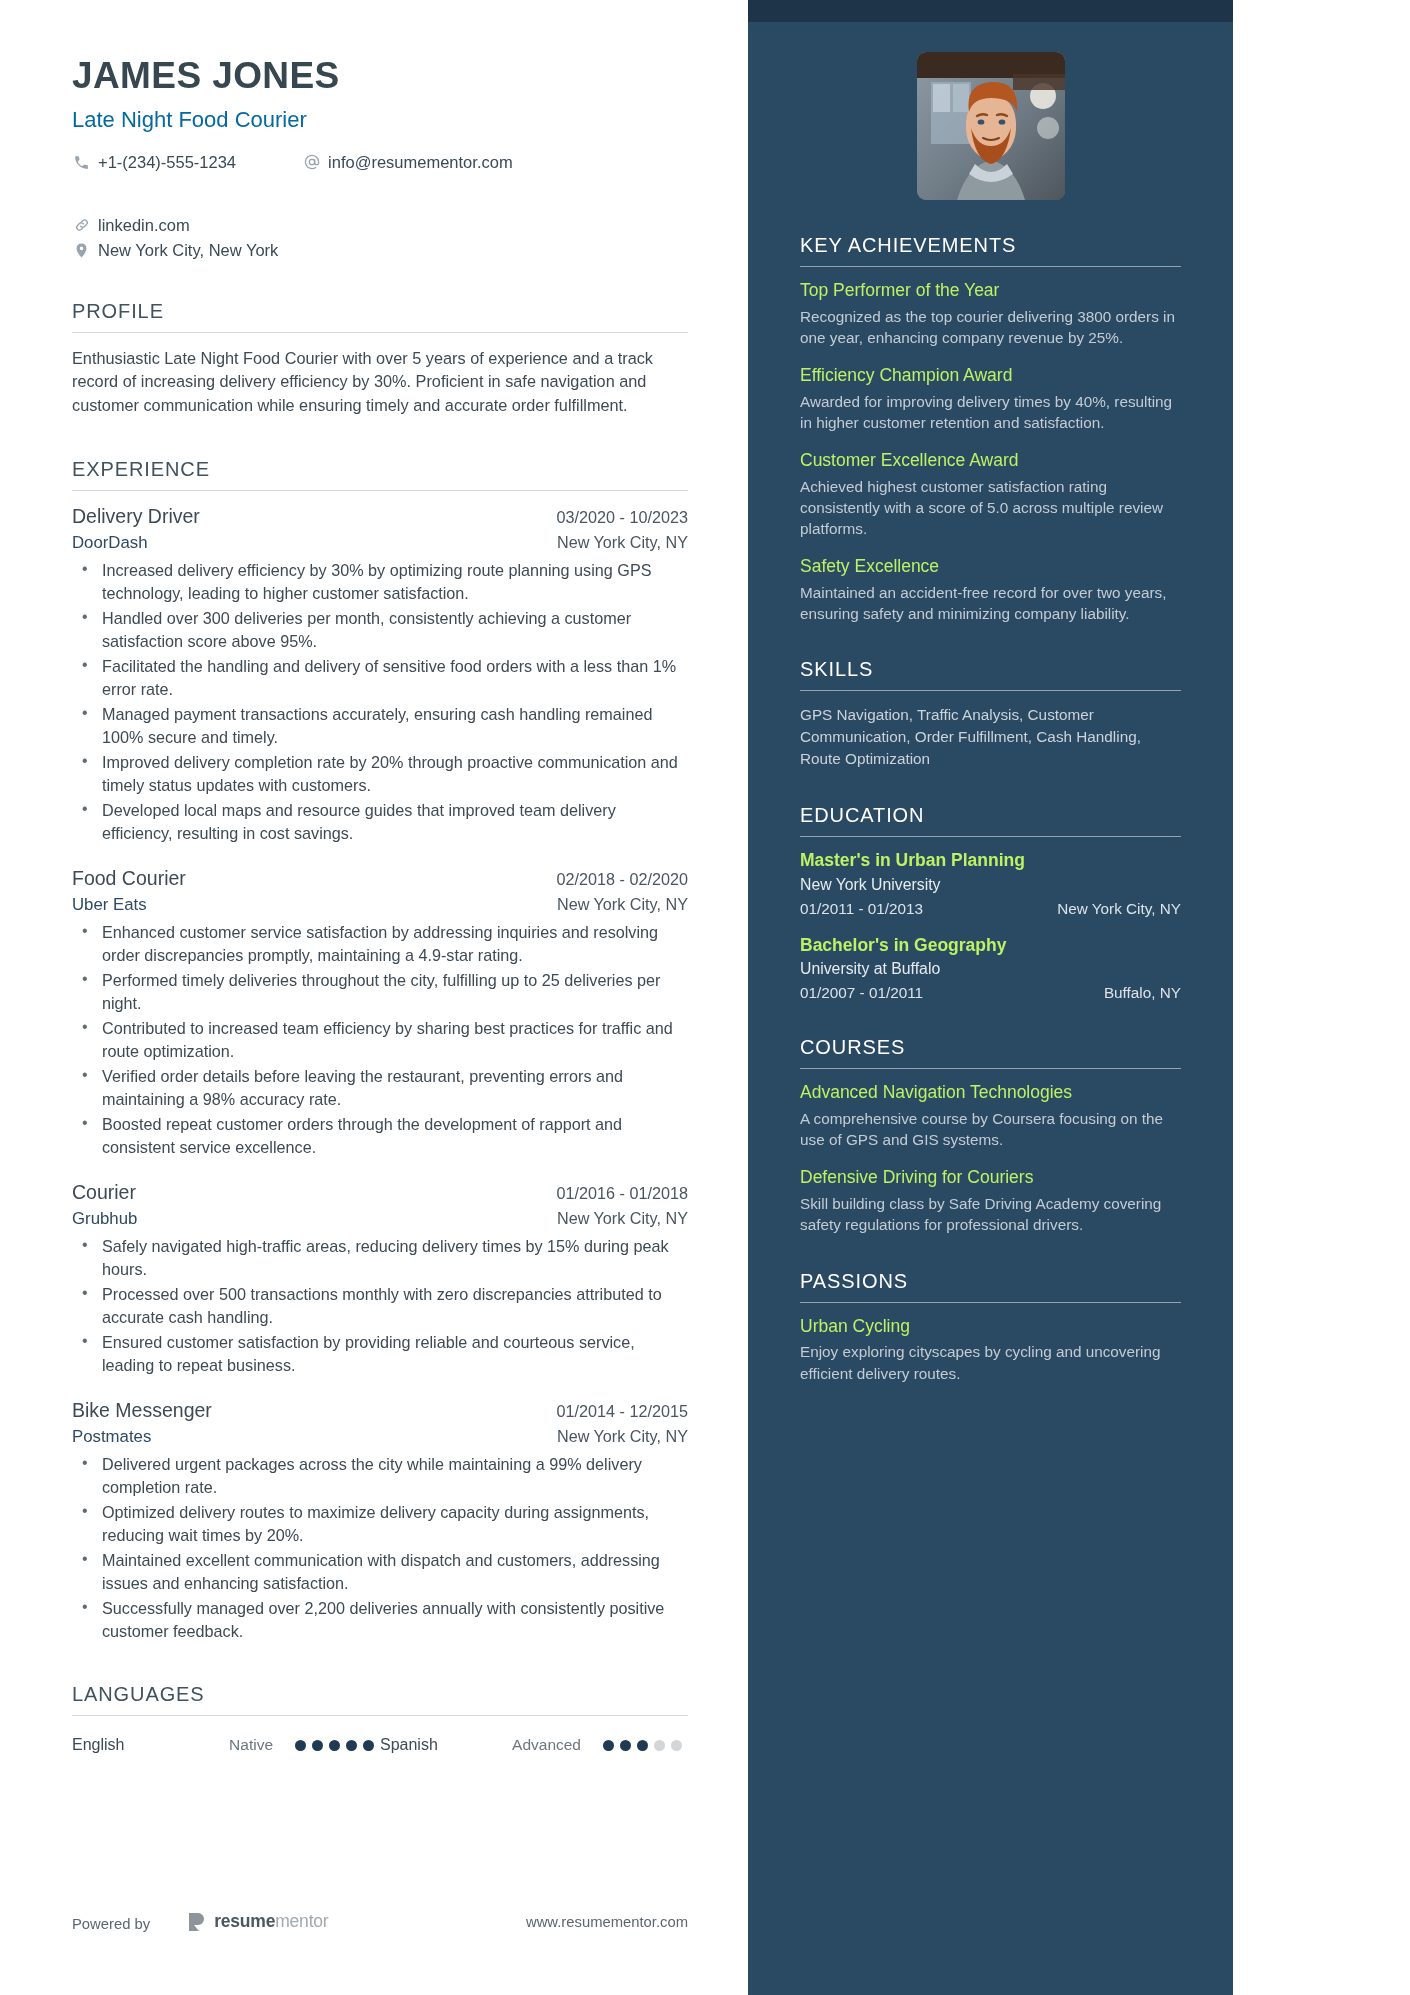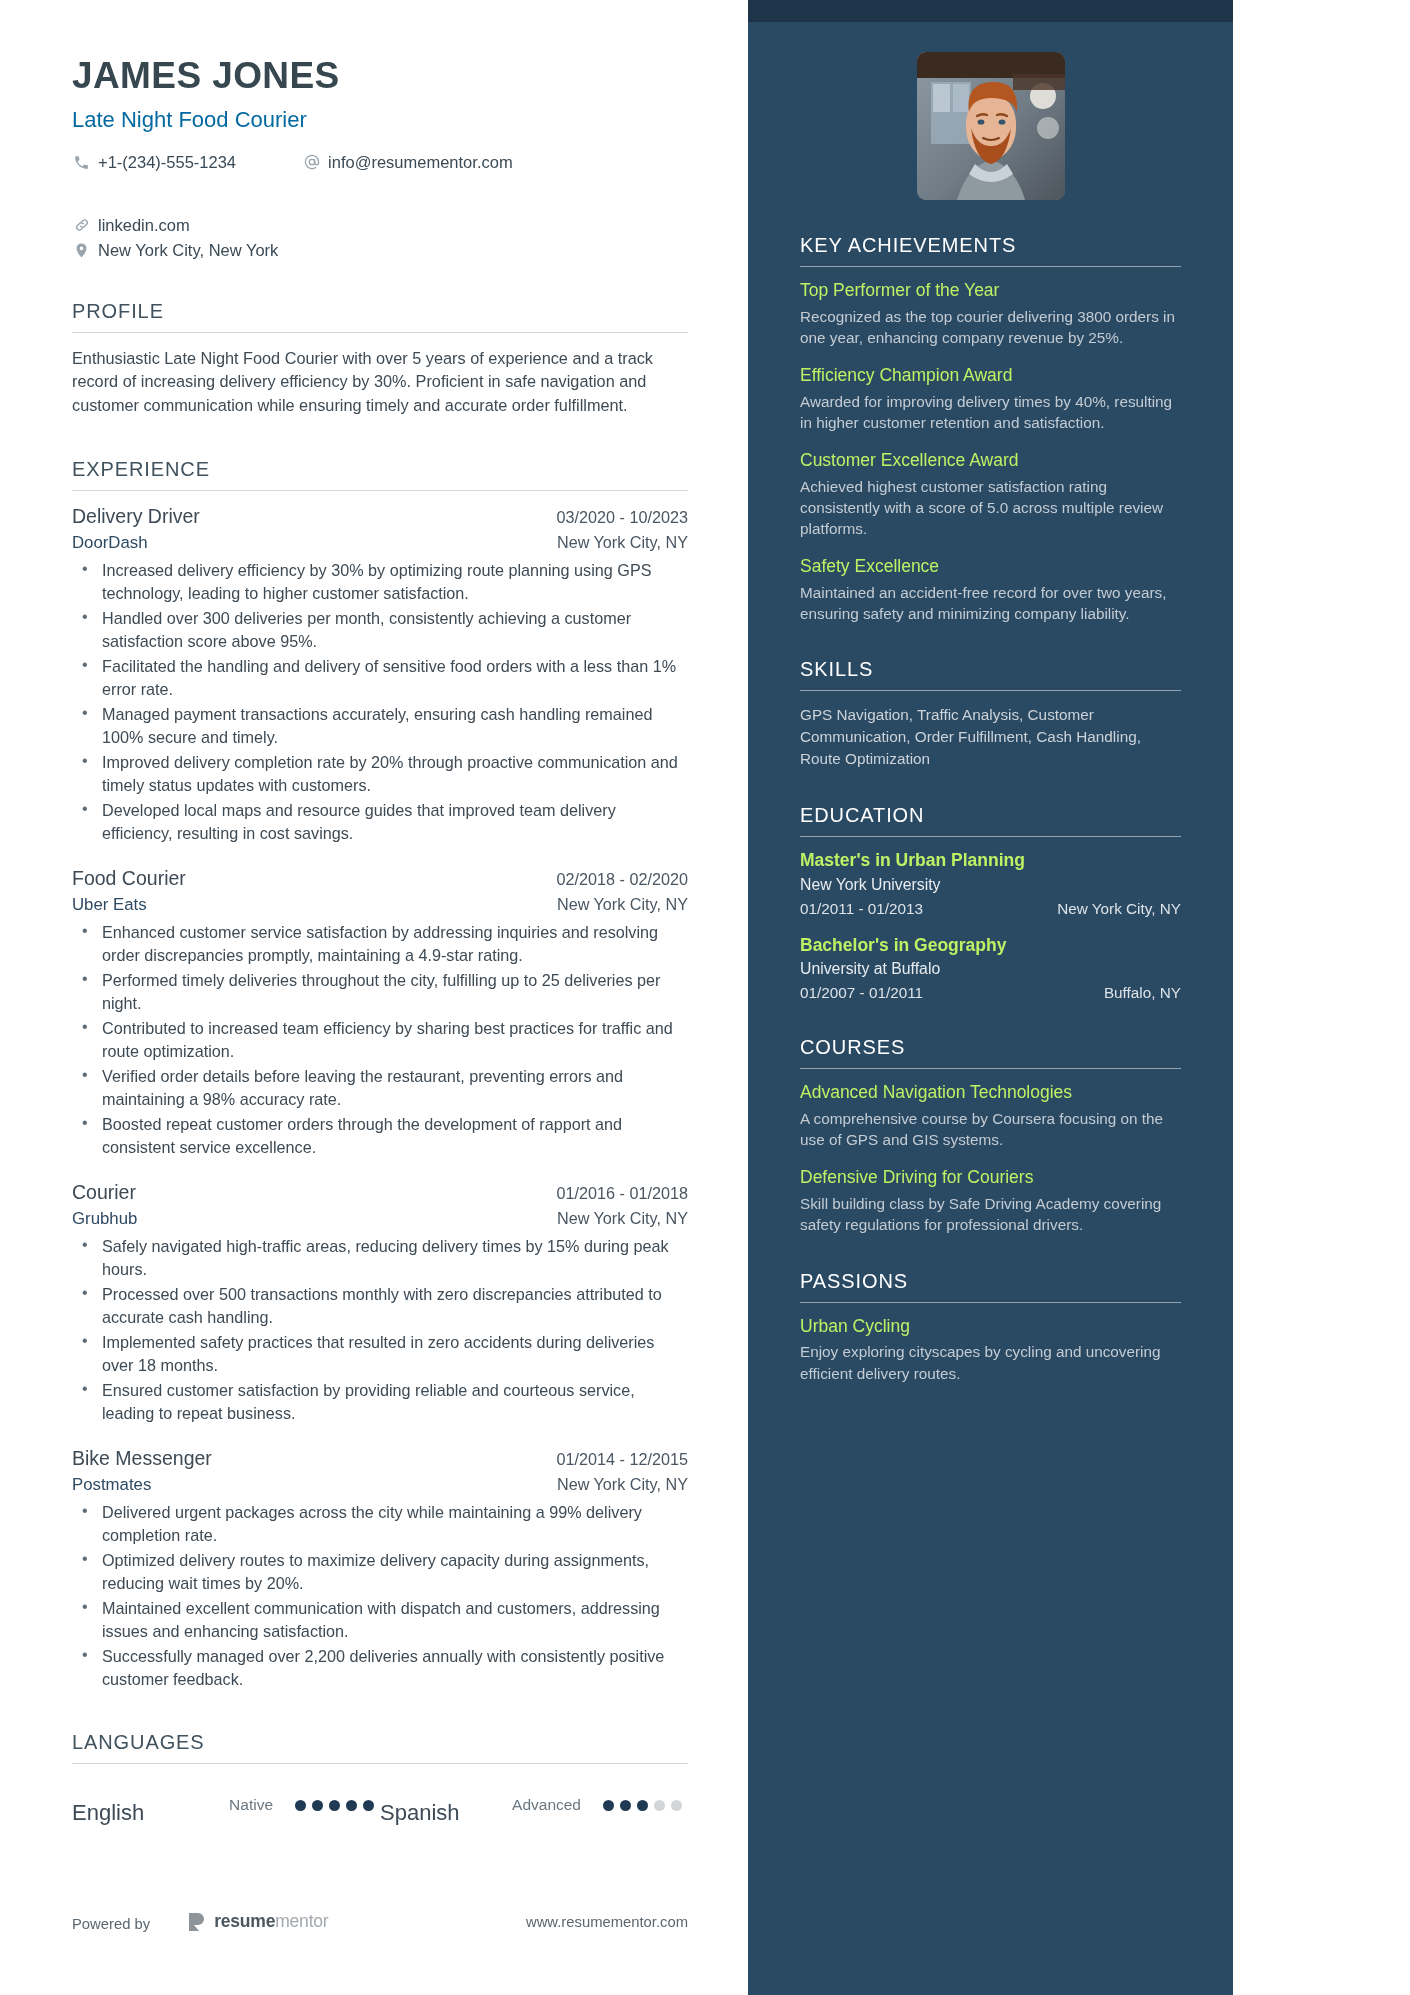--- a/index.html
+++ b/index.html
@@ -78,21 +78,21 @@
     margin-bottom: 2px;
   }
   ul.bullets li:before {
     content: "\2022";
     position: absolute; left: 10px; top: -1px;
     color: #5d6b77; font-size: 16px;
   }
 
   .lang-row { display: flex; align-items: center; padding-top: 6px; }
   .lang-block { display: flex; align-items: center; width: 50%; }
-  .lang-name { font-size: 22px; color: #3d4a55; width: 200px; margin-top: 16px; }
+  .lang-name { font-size: 16px; color: #3d4a55; width: 200px; }
   .lang-level { font-size: 15.5px; color: #6b7780; width: 110px; text-align: right; }
   .dots { display: flex; align-items: center; margin-left: 22px; }
   .dot { width: 11px; height: 11px; border-radius: 50%; background: #d3d6d9; margin-right: 6px; }
   .dot.on { background: #1f3a52; }
 
   .footer {
     position: absolute;
     left: 72px; right: 60px; bottom: 63px;
     display: flex; align-items: center; justify-content: space-between;
     font-size: 14.8px; color: #5a6670;
@@ -238,21 +238,20 @@
       <div class="job-role">Courier</div>
       <div class="job-date">01/2016 - 01/2018</div>
     </div>
     <div class="job-row second">
       <div class="job-company">Grubhub</div>
       <div class="job-loc">New York City, NY</div>
     </div>
     <ul class="bullets">
       <li>Safely navigated high-traffic areas, reducing delivery times by 15% during peak hours.</li>
               <li>Processed over 500 transactions monthly with zero discrepancies attributed to accurate cash handling.</li>
-              <li>Implemented safety practices that resulted in zero accidents during deliveries over 18 months.</li>
               <li>Ensured customer satisfaction by providing reliable and courteous service, leading to repeat business.</li>
     </ul>
   </div>
   <div class="job">
     <div class="job-row">
       <div class="job-role">Bike Messenger</div>
       <div class="job-date">01/2014 - 12/2015</div>
     </div>
     <div class="job-row second">
       <div class="job-company">Postmates</div>

